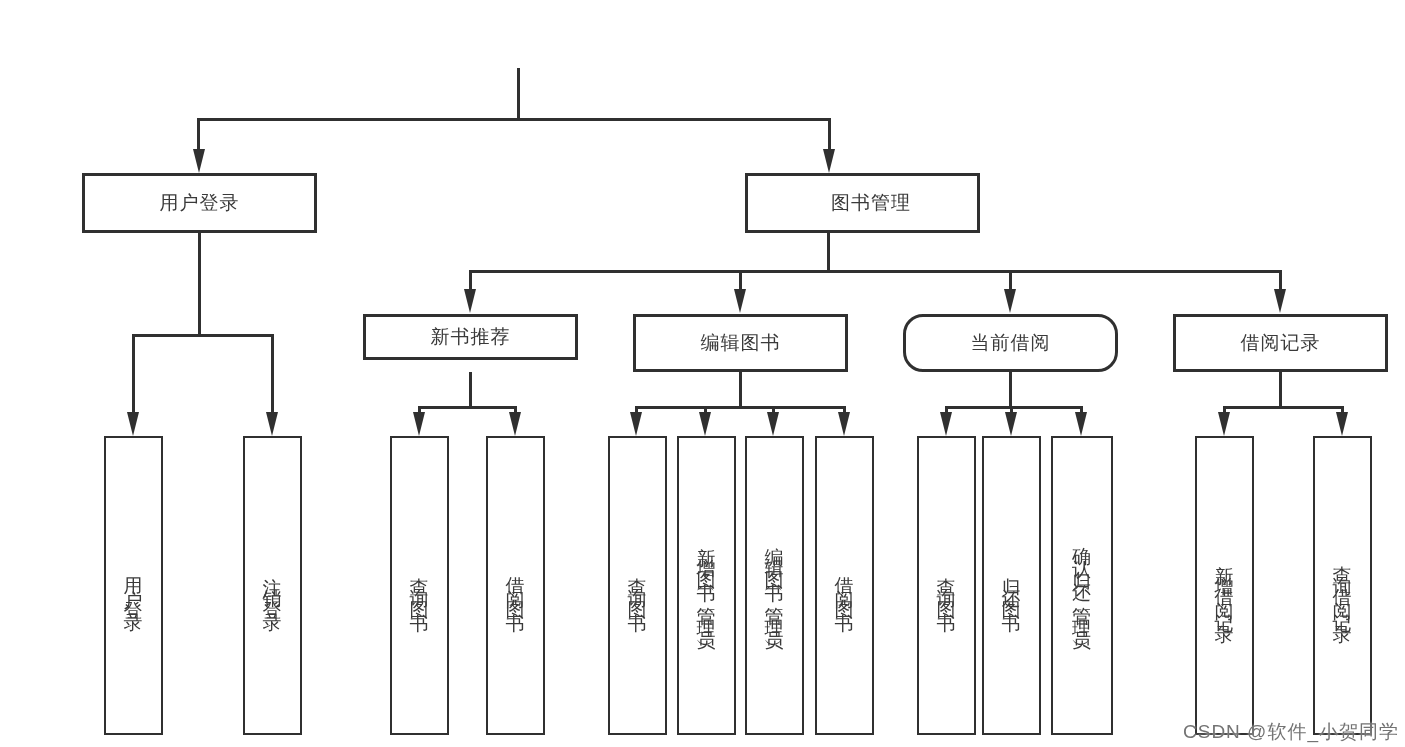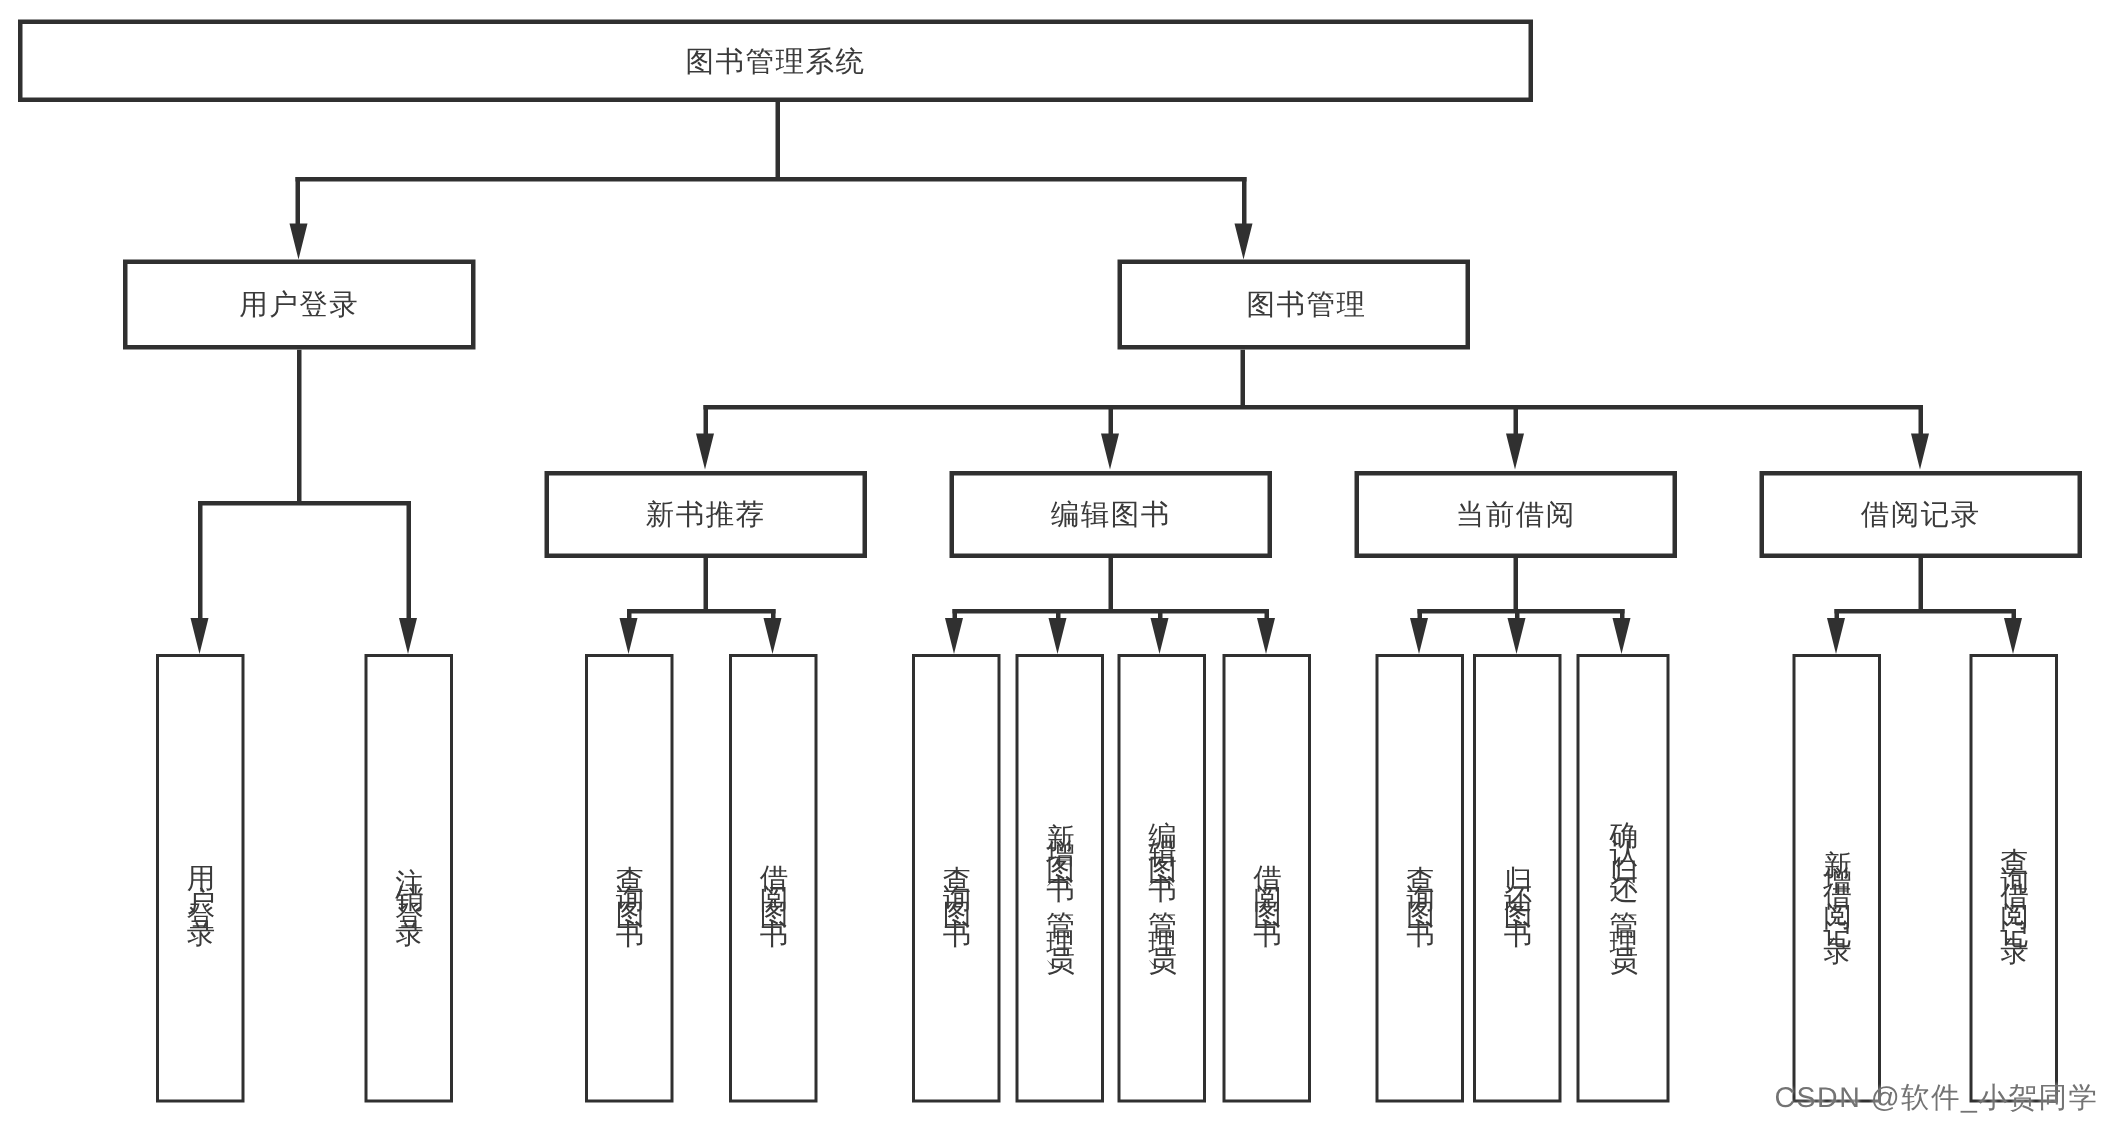--- a/index.html
+++ b/index.html
@@ -48,23 +48,20 @@
     z-index:3;
     text-shadow:0 0 3px rgba(255,255,255,0.9);
     white-space:nowrap;
   }
 </style>
 </head>
 <body>
 
 <div class="canvas">
 
-  <div class="box" style="left:12px;top:13px;width:1010px;height:55px;">
-    <span>图书管理系统</span>
-  </div>
 
   <div class="vl" style="left:517px;top:68px;height:52px;"></div>
   <div class="hl" style="left:197px;top:118px;width:634px;"></div>
   <div class="vl" style="left:197px;top:118px;height:33px;"></div>
   <div class="ah" style="left:193px;top:149px;"></div>
   <div class="vl" style="left:828px;top:118px;height:33px;"></div>
   <div class="ah" style="left:823px;top:149px;"></div>
 
   <div class="box" style="left:82px;top:173px;width:235px;height:60px;">
     <span>用户登录</span>
@@ -84,27 +81,27 @@
   <div class="hl" style="left:469px;top:270px;width:813px;"></div>
   <div class="vl" style="left:469px;top:270px;height:21px;"></div>
   <div class="ah" style="left:464px;top:289px;"></div>
   <div class="vl" style="left:739px;top:270px;height:21px;"></div>
   <div class="ah" style="left:734px;top:289px;"></div>
   <div class="vl" style="left:1009px;top:270px;height:21px;"></div>
   <div class="ah" style="left:1004px;top:289px;"></div>
   <div class="vl" style="left:1279px;top:270px;height:21px;"></div>
   <div class="ah" style="left:1274px;top:289px;"></div>
 
-  <div class="box" style="left:363px;top:314px;width:215px;height:58px;">
+  <div class="box" style="left:363px;top:314px;width:215px;height:46px;">
     <span>新书推荐</span>
   </div>
   <div class="box" style="left:633px;top:314px;width:215px;height:58px;">
     <span>编辑图书</span>
   </div>
-  <div class="box" style="left:903px;top:314px;width:215px;height:58px;">
+  <div class="box" style="left:903px;top:314px;width:215px;height:58px;border-radius:20px;">
     <span>当前借阅</span>
   </div>
   <div class="box" style="left:1173px;top:314px;width:215px;height:58px;">
     <span>借阅记录</span>
   </div>
 
   <div class="vl" style="left:469px;top:372px;height:36px;"></div>
   <div class="hl" style="left:418px;top:406px;width:99px;"></div>
   <div class="vl" style="left:418px;top:406px;height:10px;"></div>
   <div class="ah" style="left:413px;top:412px;"></div>

